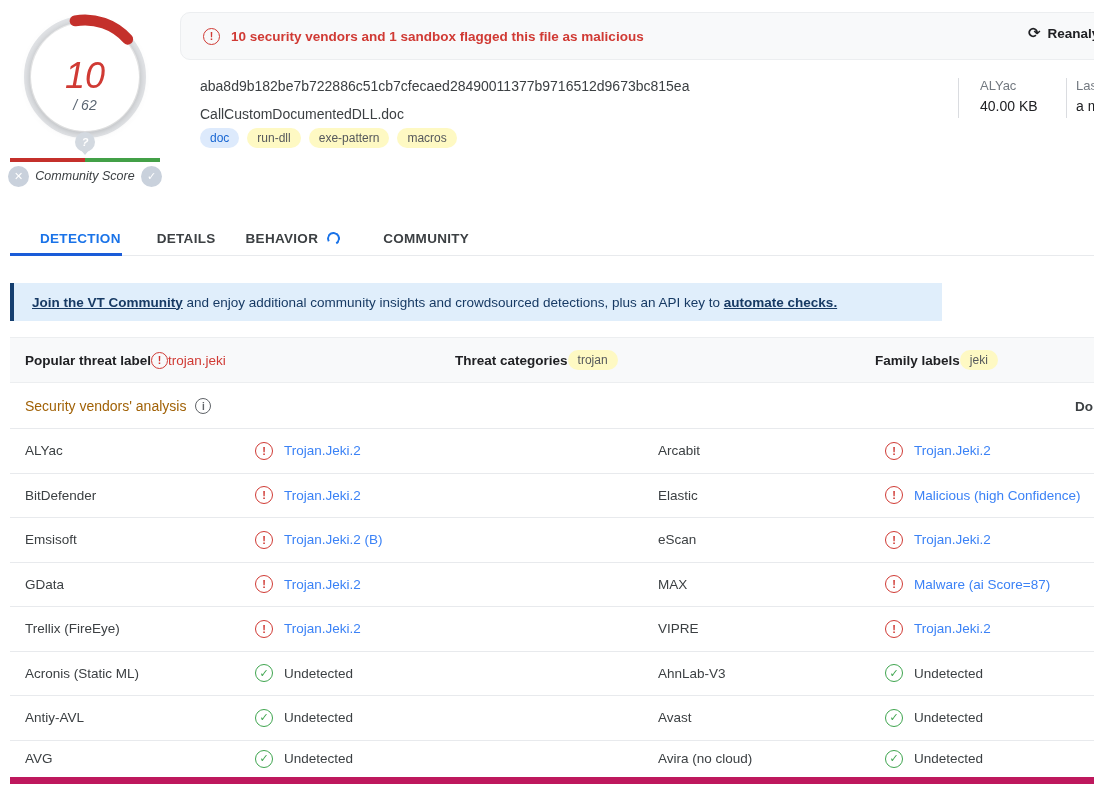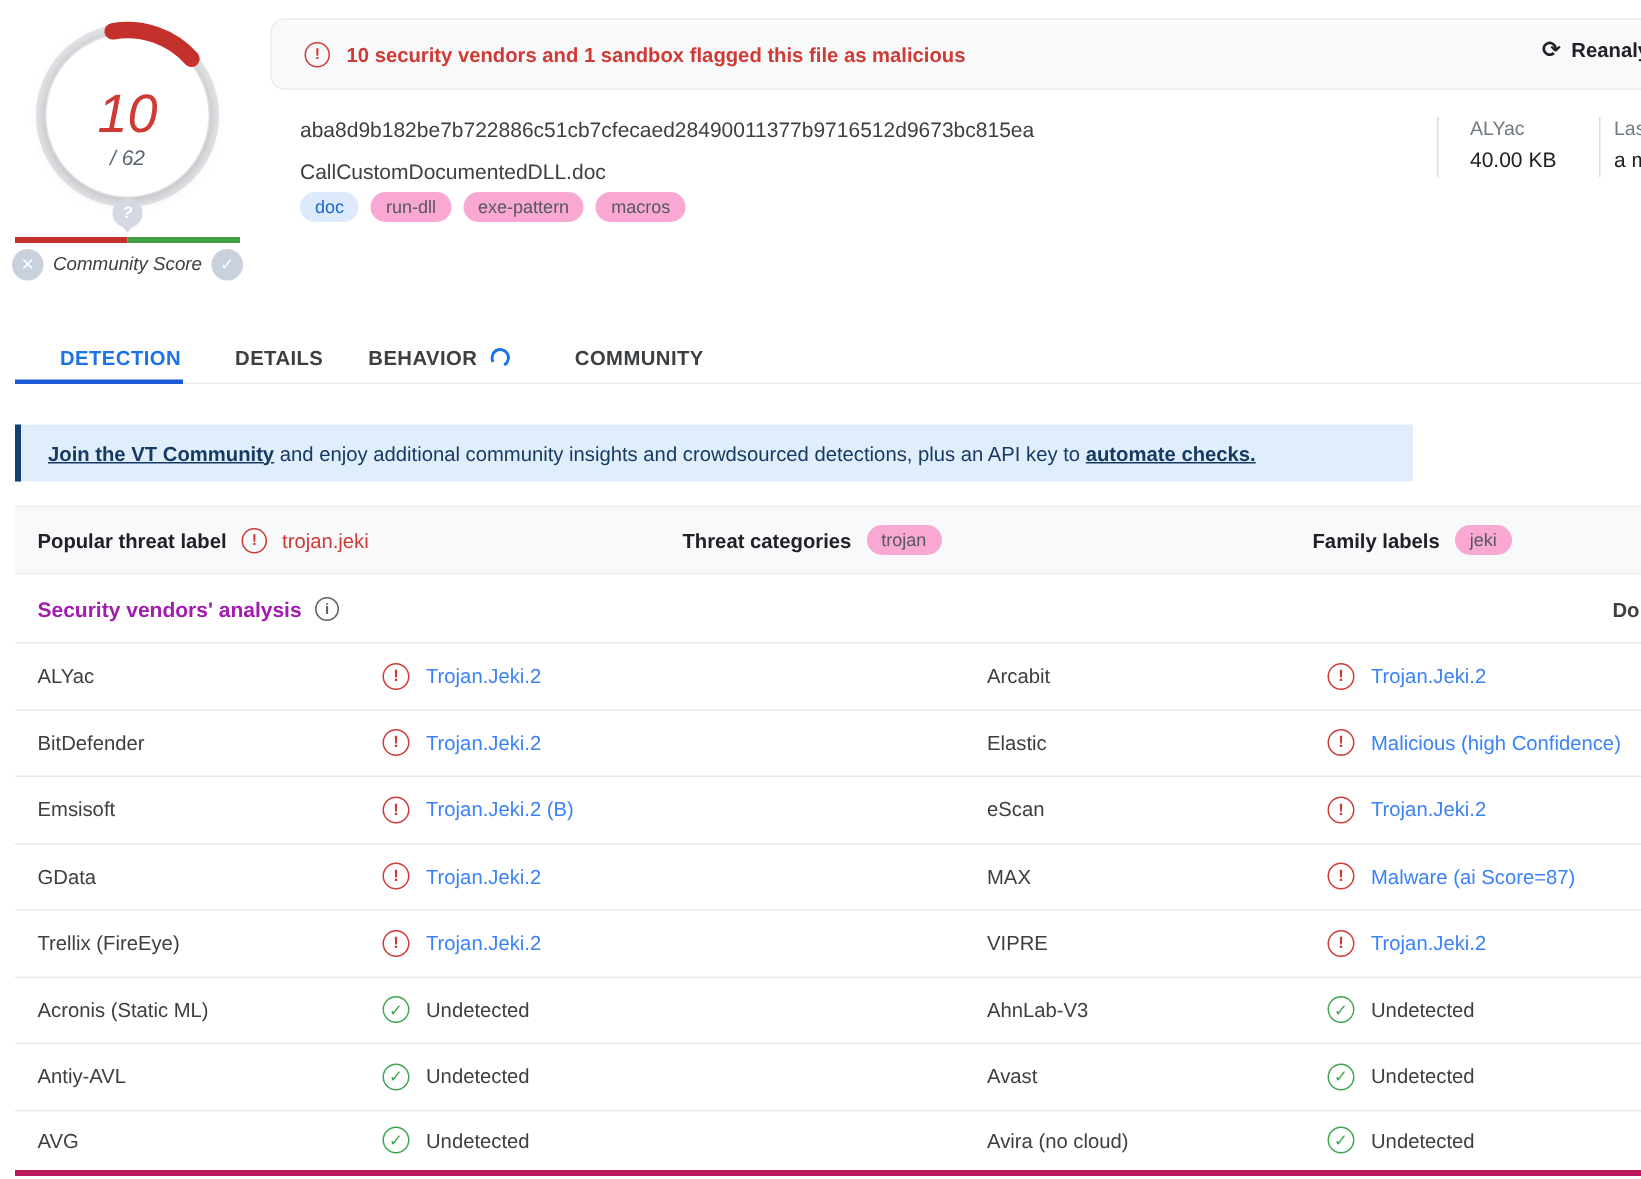--- a/index.html
+++ b/index.html
@@ -32,21 +32,21 @@
          background:#f8f9fa; border:1px solid #eceef0; border-radius:10px;
          display:flex; align-items:center; padding-left:22px; }
   .alert-text { color:#d03a34; font-weight:bold; margin-left:11px; }
   .reanalyze { position:absolute; left:1028px; top:24px; display:flex; align-items:center; gap:7px;
          font-weight:bold; color:#202124; cursor:pointer; white-space:nowrap; }
   .reanalyze-ic { font-size:15px; color:#202124; }
 
   .hash { position:absolute; left:200px; top:78px; font-size:14px; color:#3c4043; }
   .filename { position:absolute; left:200px; top:106px; font-size:14px; color:#3c4043; }
   .tags { position:absolute; left:200px; top:128px; display:flex; gap:8px;justify-content:flex-end; }
-  .chip { height:20px; padding:0 10px; border-radius:10px; background:#f9a8d4; color:#55585c;
+  .chip { height:20px; padding:0 10px; border-radius:10px; background:#fef9c3; color:#55585c;
          font-size:12px; display:flex; align-items:center; cursor:pointer; white-space:nowrap; }
   .chip.blue { background:#ddeafc; color:#1967d2; }
 
   .v-div { position:absolute; width:1px; background:#dadce0; }
   .meta-label { position:absolute; font-size:13px; color:#737980; white-space:nowrap; }
   .meta-value { position:absolute; font-size:14px; color:#202124; white-space:nowrap; }
 
   
   .tabs { position:absolute; left:13px; top:222px; width:1094px; height:34px;
           border-bottom:1px solid #e8eaed; display:flex; align-items:center; }
@@ -63,34 +63,34 @@
 
   
   .join-banner { position:absolute; left:10px; top:283px; width:932px; height:38px;
          background:#e0eefb; border-left:4px solid #153e6f; display:flex; align-items:center;
          padding-left:18px; color:#173a64; font-size:13.5px; }
   .join-banner a { color:#173a64; font-weight:bold; text-decoration:underline; cursor:pointer; }
 
   
   .threat-row { position:absolute; left:10px; top:337px; width:1084px; height:46px;
          background:#f8f9fa; border-top:1px solid #eceef0; border-bottom:1px solid #eceef0; }
-  .threat-group { position:absolute; top:0; height:100%; display:flex; align-items:center; gap:10px; }
+  .threat-group { position:absolute; top:0; height:100%; display:flex; align-items:center; gap:0; }
   .threat-label { font-weight:bold; color:#202124; }
   .threat-value-red { color:#d03a34; }
   .tg-popular { left:15px; } .tg-categories { left:445px; } .tg-family { left:865px; }
 
   
   .analysis-header { position:absolute; left:25px; top:398px; display:flex; align-items:center; gap:9px; }
-  .analysis-title { font-size:14px; font-weight:bold; color:#a21caf; }
+  .analysis-title { font-size:14px; font-weight:normal; color:#a16207; }
   .do-truncated { position:absolute; left:1075px; top:399px; font-weight:bold; color:#3c4043; white-space:nowrap; }
 
   
   .vendor-table { position:absolute; left:10px; top:428px; width:1084px; }
   .t-row { position:relative; height:44.5px; border-top:1px solid #e8eaed; }
-  .t-row:last-child { border-bottom:4px solid #be185d; }
+  .t-row:last-child { border-bottom:7px solid #be185d; }
   .vendor { position:absolute; top:0; height:100%; display:flex; align-items:center; color:#3c4043; }
   .v1 { left:15px; } .v2 { left:648px; }
   .result { position:absolute; top:0; height:100%; display:flex; align-items:center; gap:11px; }
   .r1 { left:245px; } .r2 { left:875px; }
   .res-text.mal-text { color:#3b82f6; }
   .res-text.clean-text { color:#3c4043; }
 
   
   .circ-ic { border-radius:50%; display:inline-flex; align-items:center; justify-content:center;
          flex:0 0 auto; font-weight:bold; }

